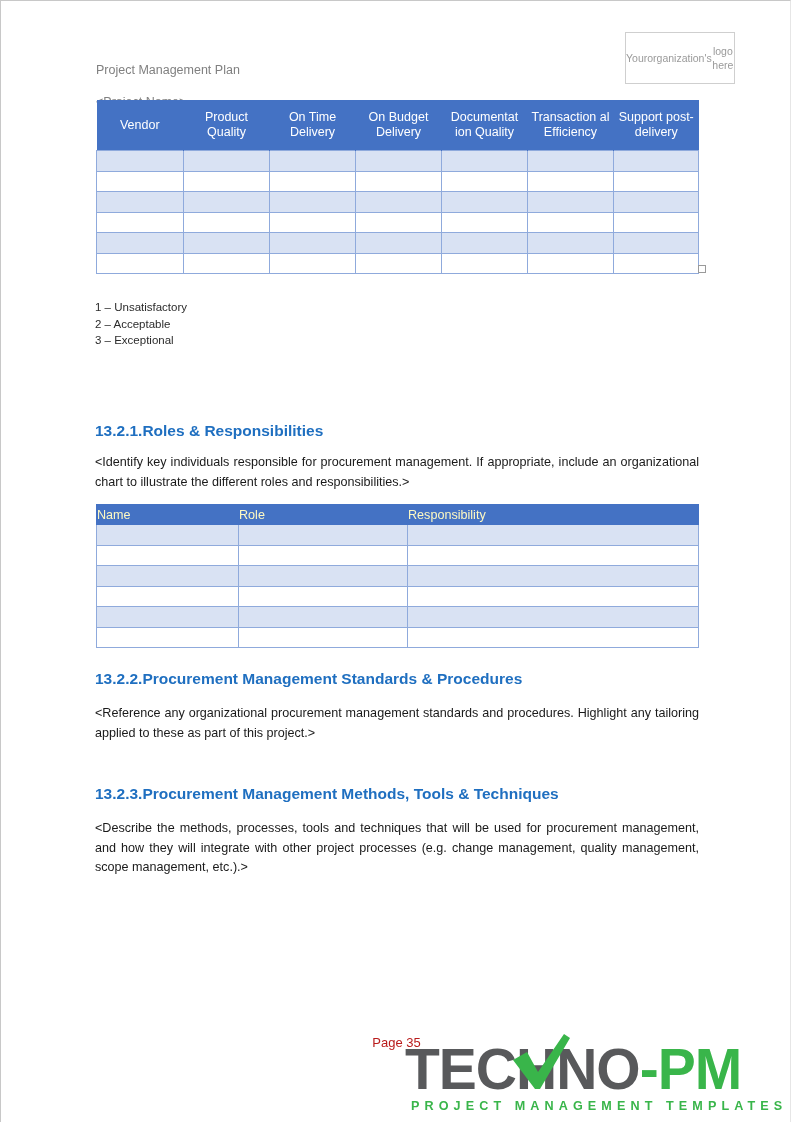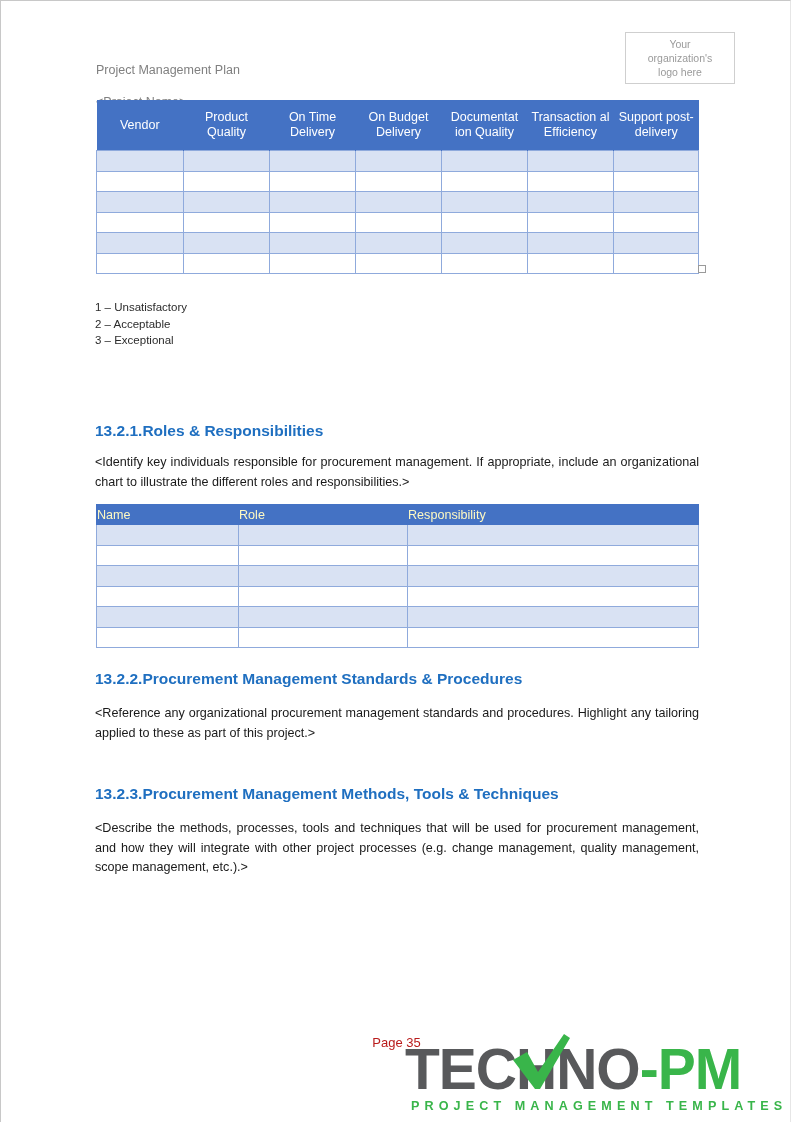--- a/index.html
+++ b/index.html
@@ -36,21 +36,21 @@
     position: absolute;
     top: 31px;
     left: 624px;
     width: 110px;
     height: 52px;
     border: 1px solid #cfcfcf;
     color: #9a9a9a;
     font-size: 10.5px;
     line-height: 14px;
     display: flex;
-    flex-direction: column;
+    flex-direction: row;
     align-items: center;
     justify-content: center;
     text-align: center;
     box-sizing: border-box;
   }
 
   
   table.doc-table {
     border-collapse: collapse;
     table-layout: fixed;

